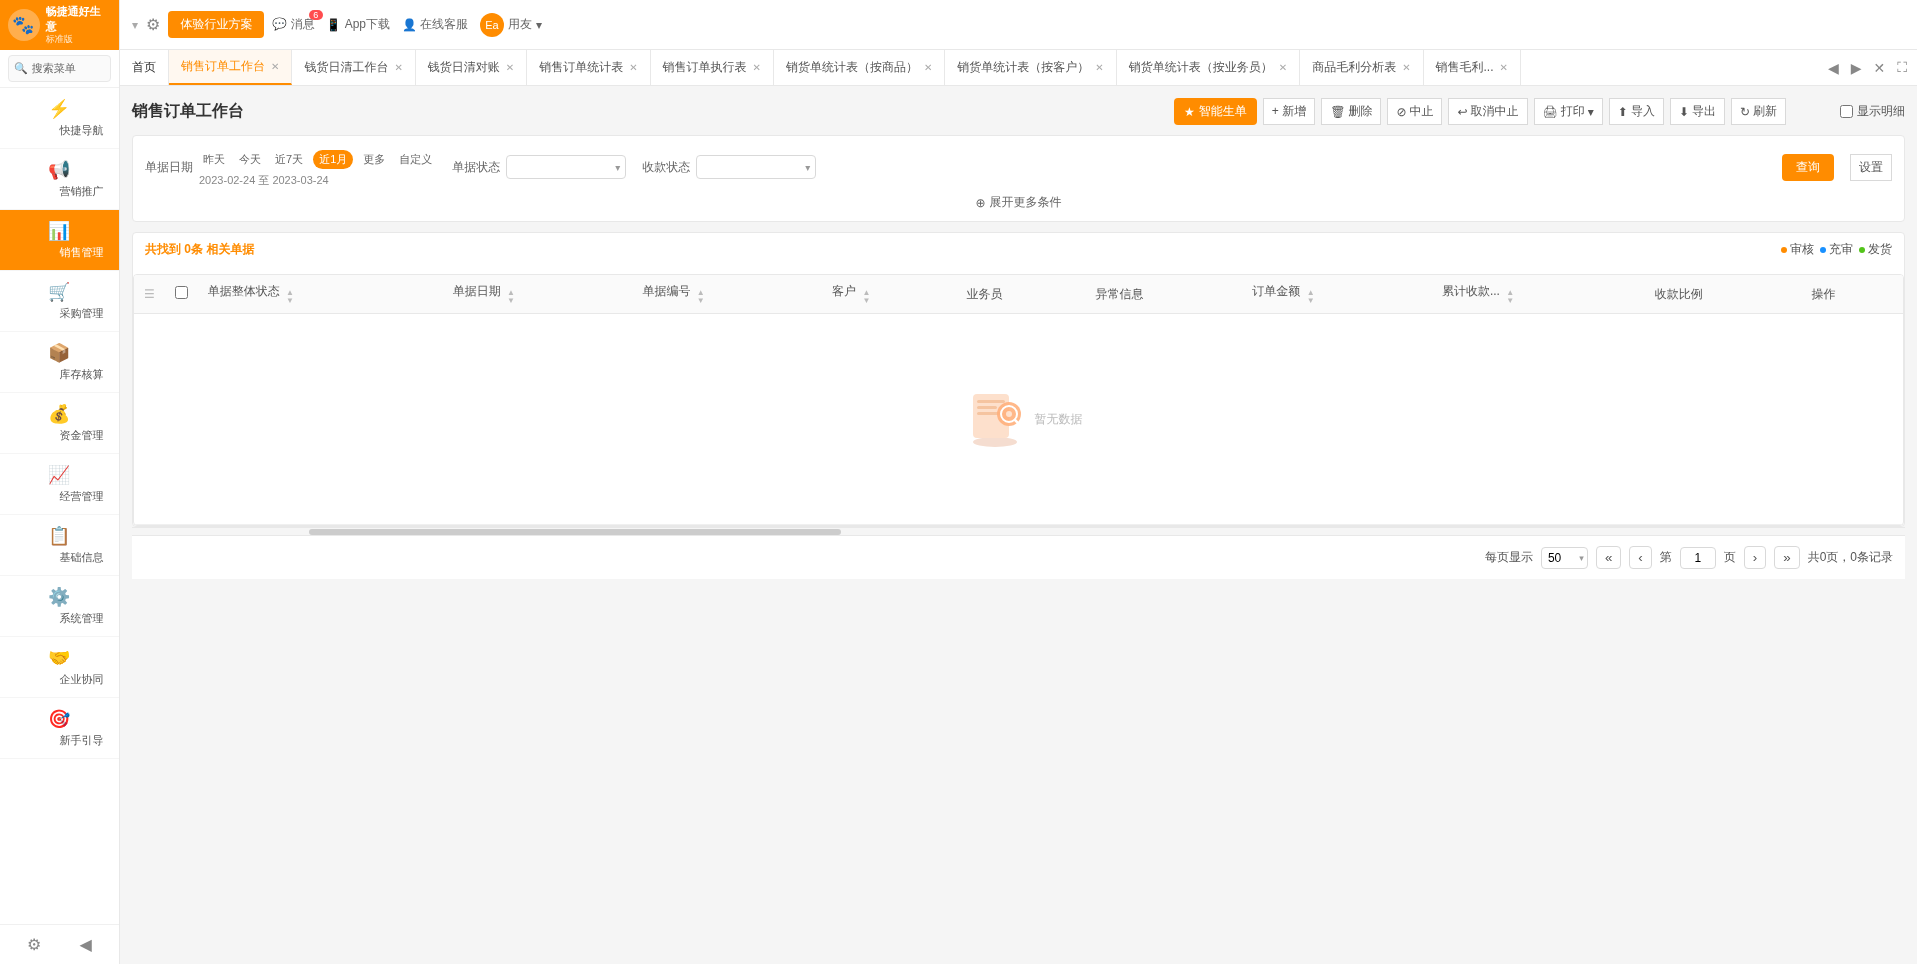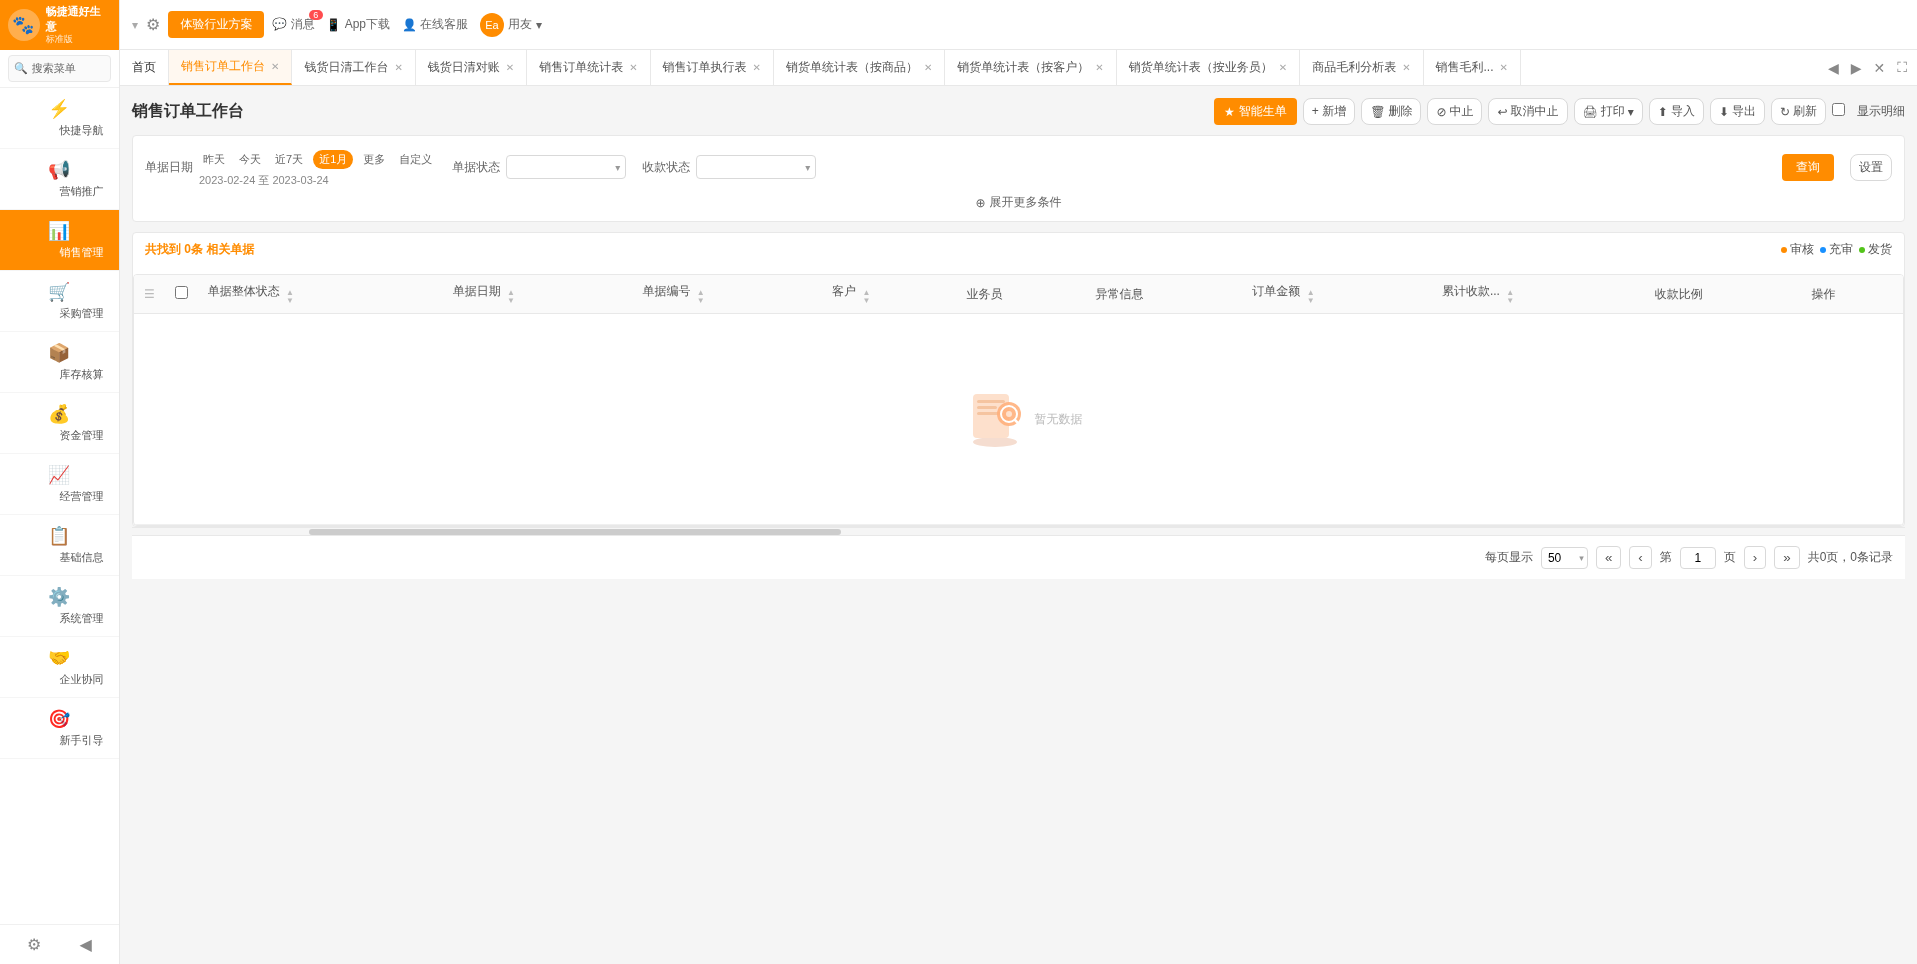--- a/index.html
+++ b/index.html
@@ -42,21 +42,21 @@
     .tab-close { margin-left: 6px; color: #aaa; cursor: pointer; font-size: 10px; }
     .tabbar-nav { display: flex; align-items: center; margin-left: auto; padding: 0 6px; gap: 4px; }
     .tabbar-nav-btn { cursor: pointer; color: #888; font-size: 14px; padding: 2px 4px; }
 
     
     .content { flex: 1; padding: 12px; overflow: auto; background: #f5f5f5; }
     .content-header { display: flex; align-items: center; justify-content: space-between; margin-bottom: 10px; }
     .content-title { font-size: 16px; font-weight: bold; color: #333; }
     .content-toolbar { display: flex; align-items: center; gap: 6px; }
     .btn-smart { background: #ff8c00; color: #fff; border: none; padding: 5px 10px; border-radius: 4px; cursor: pointer; font-size: 12px; display: flex; align-items: center; gap: 4px; }
-    .btn-action { background: #fff; color: #555; border: 1px solid #d9d9d9; padding: 4px 8px; border-radius: 8px; cursor: pointer; font-size: 12px; display: flex; align-items: center; gap: 3px; }
+    .btn-action { background: #fff; color: #555; border: 1px solid #d9d9d9; padding: 4px 8px; border-radius: 0; cursor: pointer; font-size: 12px; display: flex; align-items: center; gap: 3px; }
     .btn-primary { background: #ff8c00; color: #fff; border: none; padding: 5px 14px; border-radius: 4px; cursor: pointer; font-size: 12px; }
 
     
     .subtabs { background: #fff; display: flex; align-items: center; border: 1px solid #e8e8e8; border-radius: 4px; overflow: hidden; margin-bottom: 10px; }
     .subtab { padding: 7px 12px; cursor: pointer; font-size: 12px; color: #555; border-right: 1px solid #e8e8e8; white-space: nowrap; }
     .subtab.active { color: #ff8c00; background: #fff8f0; }
     .subtab-badge-orange { background: #ff8c00; color: #fff; border-radius: 8px; font-size: 9px; padding: 0 4px; margin-left: 2px; }
 
     
     .filter-area { background: #fff; border: 1px solid #e8e8e8; border-radius: 4px; padding: 10px 12px; margin-bottom: 10px; }
@@ -295,21 +295,21 @@
           <span>导入</span>
         </button>
         <button class="btn-action">
           <span>⬇</span>
           <span>导出</span>
         </button>
         <button class="btn-action">
           <span>↻</span>
           <span>刷新</span>
         </button>
-        <label style="display:flex;align-items:flex-start;gap:12px;cursor:pointer;font-size:12px;color:#555;">
+        <label style="display:flex;align-items:center;gap:4px;cursor:pointer;font-size:12px;color:#555;margin-left:48px;">
           <input type="checkbox" style="">
           <span>显示明细</span>
         </label>
       </div>
     </div>
 
 
     <div class="filter-area white-box">
       <div class="filter-row">
         <div class="filter-item">

